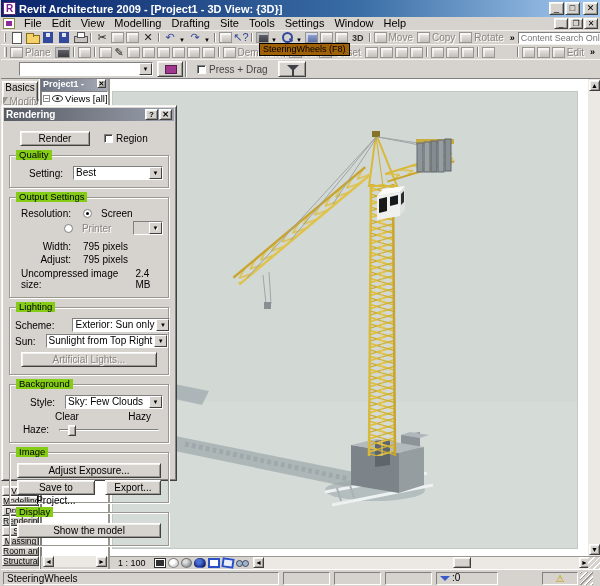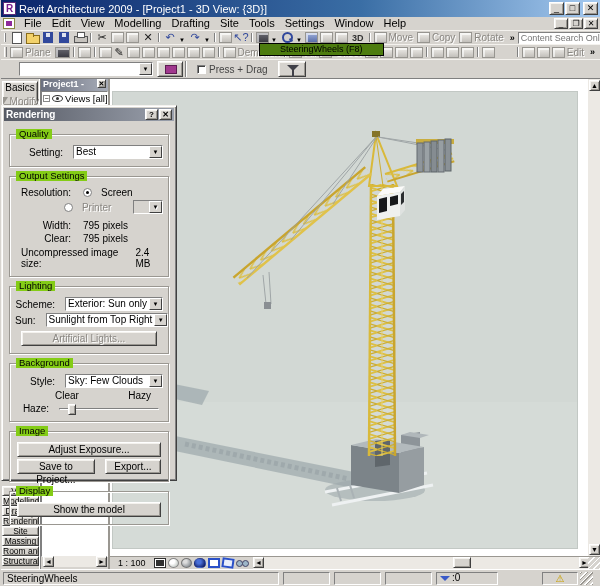--- a/index.html
+++ b/index.html
@@ -7,21 +7,21 @@
   body { font-family:"Liberation Sans", sans-serif; font-size:11px; color:#000; background:#d6d3ce; overflow:hidden; }
   .app { position:relative; width:600px; height:586px; background:#d6d3ce; border-left:1px solid #d6d3ce; }
   .btn { border:1px solid; border-color:#fff #404040 #404040 #fff; box-shadow: inset 1px 1px 0 #f4f2ee, inset -1px -1px 0 #9a9791; background:#d6d3ce; text-align:center; cursor:default; }
   .sep { width:2px; align-self:stretch; margin:1px 2px; border-left:1px solid #808080; border-right:1px solid #fff; }
   .grip { width:3px; align-self:stretch; margin:1px 2px 1px 1px; border-left:1px solid #fff; border-right:1px solid #808080; }
   .disabled { color:#8a8782; text-shadow:1px 1px 0 #fff; }
 
   
   .titlebar { height:17px; background:linear-gradient(90deg,#0a246a,#3a6ea5 60%,#a6caf0); display:flex; align-items:center; padding:0 2px; }
   .app-icon { width:13px; height:13px; background:#fff; border:1px solid #5a2a78; color:#7a1f8e; font-weight:bold; font-size:10px; line-height:11px; text-align:center; margin-right:3px; }
-  .title-text { color:#fff; font-weight:normal; font-size:11px; flex:1; white-space:nowrap; overflow:hidden; }
+  .title-text { color:#fff; font-weight:bold; font-size:11px; flex:1; white-space:nowrap; overflow:hidden; }
   .winbtn { width:15px; height:13px; font-size:9px; line-height:11px; margin-left:1px; }
   .winbtn.gap { margin-left:3px; }
 
   
   .menubar { height:13px; display:flex; align-items:center; padding:0 2px; }
   .doc-icon { width:12px; height:11px; background:#fff; border:1px solid #884; position:relative; margin-right:4px; }
   .doc-icon::after { content:""; position:absolute; left:2px; top:2px; width:6px; height:5px; background:#8e2a9a; }
   .menu-item { padding:0 5px; font-size:11px; line-height:13px; }
   .docbtns { margin-left:auto; display:flex; }
   .docbtn { width:14px; height:11px; font-size:8px; line-height:9px; margin-left:1px; }
@@ -48,21 +48,21 @@
   .gi.blue { background:linear-gradient(#9fb0dc,#5a6ea8); }
   .gi.dark { background:linear-gradient(#6a6a72,#3c3c44); }
   .gi.wide { width:15px; }
   .tb-label { font-size:10px; margin:0 3px 0 1px; white-space:nowrap; }
   .chev { font-size:9px; font-weight:bold; margin:0 3px; }
   .searchbox { margin-left:auto; width:110px; height:12px; display:flex; align-items:center; border:1px solid; border-color:#808080 #fff #fff #808080; background:#fff; padding:0 2px; }
   .searchbox input { flex:1; border:none; outline:none; font-family:"Liberation Sans",sans-serif; font-size:9px; color:#555; background:transparent; width:80px; }
   .threed-label { font-size:9px; font-weight:bold; color:#333; margin:0 3px; }
 
   
-  .tooltip { position:absolute; left:258px; top:43px; background:#4d7c0f; border:1px solid #000; font-size:9px; padding:0 20px; line-height:11px; white-space:nowrap; z-index:60; }
+  .tooltip { position:absolute; left:258px; top:43px; background:#a16207; border:1px solid #000; font-size:9px; padding:0 3px; line-height:11px; white-space:nowrap; z-index:60; }
 
   
   .optionsbar { height:20px; display:flex; align-items:center; border-top:1px solid #f4f2ee; border-bottom:1px solid #808080; padding:0 2px; }
   .type-combo { width:134px; height:14px; margin-left:16px; display:flex; }
   .combo { display:flex; border:1px solid; border-color:#808080 #fff #fff #808080; background:#fff; height:14px; }
   .combo .ctext { flex:1; font-size:10px; line-height:12px; padding:0 2px; white-space:nowrap; overflow:hidden; }
   .combo .dd { width:13px; border:1px solid; border-color:#fff #404040 #404040 #fff; background:#d6d3ce; font-size:6px; line-height:10px; text-align:center; color:#000; }
   .props-btn { width:26px; height:16px; margin-left:4px; position:relative; }
   .props-btn::after { content:""; position:absolute; left:7px; top:3px; width:10px; height:7px; background:#a0388e; border:1px solid #5c1c52; }
   .cb { width:9px; height:9px; background:#fff; border:1px solid; border-color:#808080 #fff #fff #808080; box-shadow:inset 1px 1px 0 #404040; display:inline-block; margin:0 3px 0 8px; flex:none; }
@@ -439,20 +439,25 @@
 
     <div class="dialog">
       <div class="dlg-caption">
         <span>Rendering</span>
         <span class="dlg-btns">
           <span class="dlg-cbtn btn">?</span>
           <span class="dlg-cbtn btn">✕</span>
         </span>
       </div>
       <div class="dlg-body">
+        <div class="render-row">
+          <span class="render-btn btn">Render</span>
+          <span class="cb"></span>
+          <span class="opt-label" style="color:#000">Region</span>
+        </div>
 
         <div class="grp">
           <span class="grp-title">Quality</span>
           <div class="frow">
             <span class="flabel" style="width:48px">Setting:</span>
             <span class="combo" style="flex:1;margin-left:4px">
               <span class="ctext">Best</span>
               <span class="dd">▼</span>
             </span>
           </div>
@@ -472,34 +477,34 @@
             <span class="combo" style="width:42px;margin-left:8px;background:#d6d3ce">
               <span class="ctext"></span>
                 <span class="dd disabled">▼</span>
             </span>
           </div>
           <div class="frow" style="margin-top:6px">
             <span class="flabel" style="width:56px">Width:</span>
             <span class="static" style="margin-left:6px">795 pixels</span>
           </div>
           <div class="frow">
-            <span class="flabel" style="width:56px">Clear:</span>
+            <span class="flabel" style="width:56px">Adjust:</span>
             <span class="static" style="margin-left:6px">795 pixels</span>
           </div>
           <div class="frow" style="margin-top:3px">
             <span class="static" style="margin-left:6px">Uncompressed image size:</span>
             <span class="static" style="margin-left:4px">2.4 MB</span>
           </div>
         </div>
 
         <div class="grp">
           <span class="grp-title">Lighting</span>
           <div class="frow">
             <span class="flabel" style="width:44px">Scheme:</span>
-            <span class="combo" style="flex:1;margin-left:4px">
+            <span class="combo" style="flex:1;margin-left:12px">
               <span class="ctext">Exterior: Sun only</span>
               <span class="dd">▼</span>
             </span>
           </div>
           <div class="frow">
             <span class="flabel" style="width:54px">Sun:</span>
             <span class="combo" style="flex:1;margin-left:4px">
               <span class="ctext">Sunlight from Top Right</span>
               <span class="dd">▼</span>
             </span>

